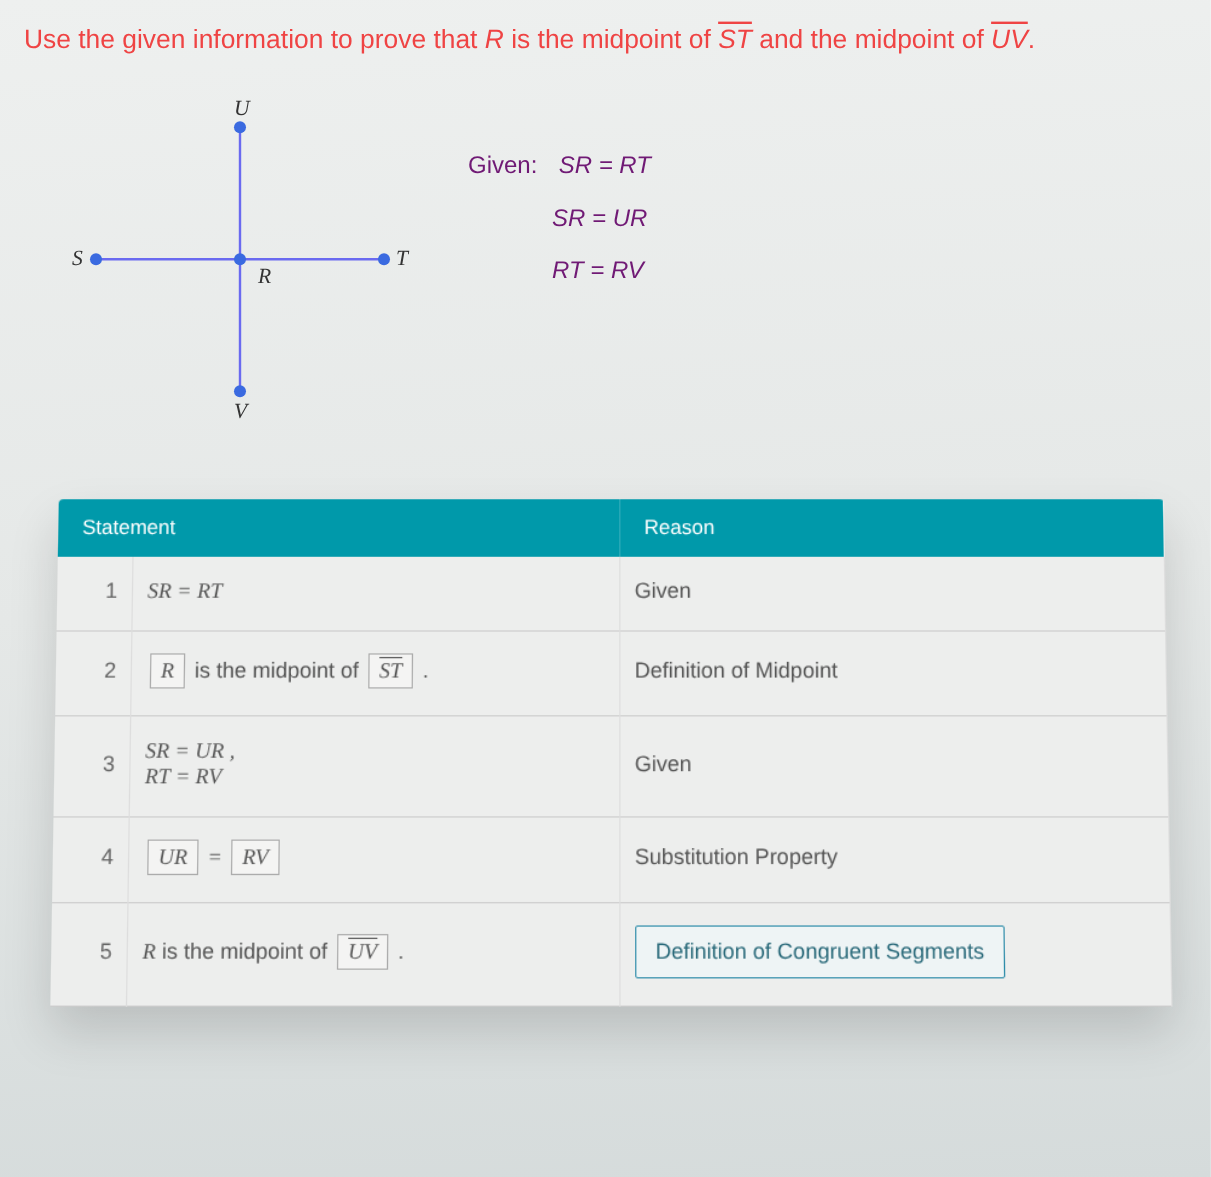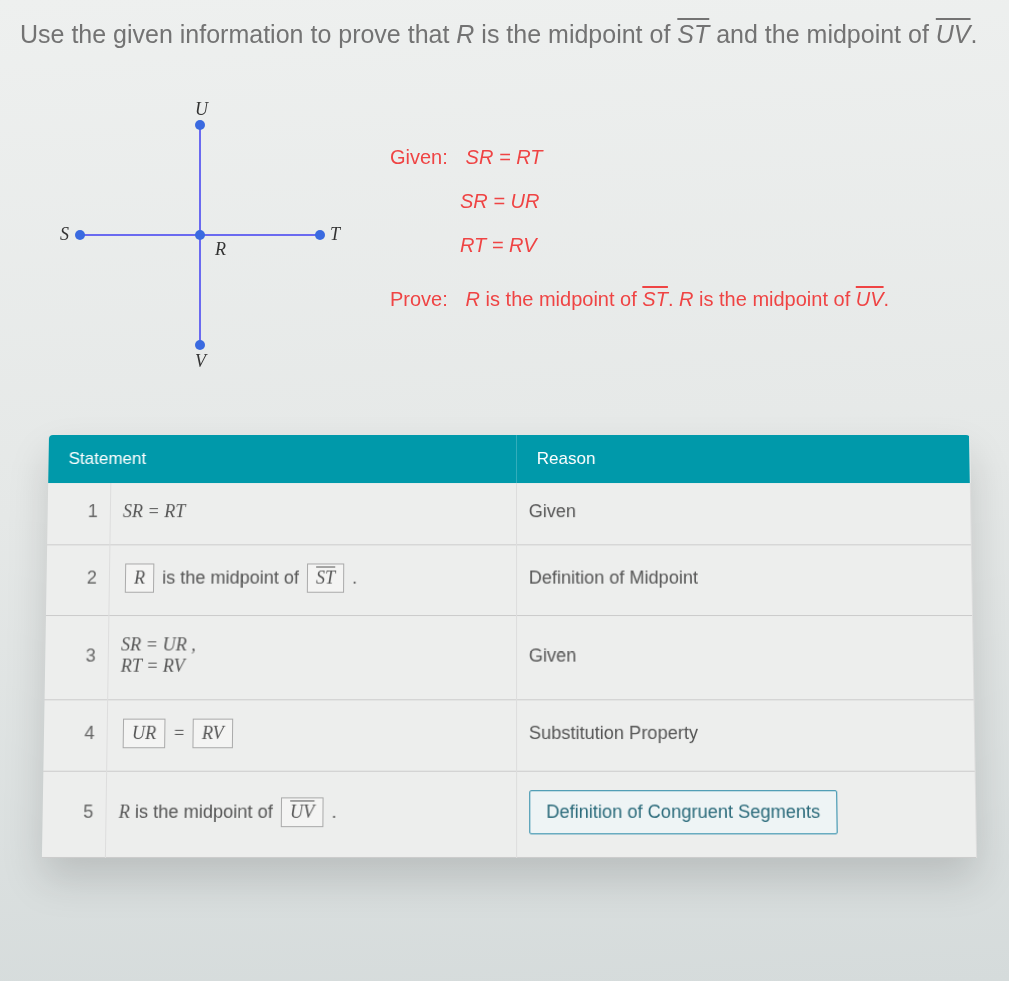--- a/index.html
+++ b/index.html
@@ -5,23 +5,23 @@
   body {
     margin: 0;
     padding: 20px 20px 0 20px;
     font-family: Arial, sans-serif;
     color: #333;
     background: linear-gradient(177deg, #eef0ef 0%, #e5e8e7 50%, #d5dbdb 100%);
     min-height: 981px;
     box-sizing: border-box;
   }
   .prompt {
-    font-size: 25px;
-    color: #737373;
-    margin-bottom: 46px;
+    font-size: 22px;
+    color: #ef4444;
+    margin-bottom: 30px;
   }
   .overline {
     text-decoration: overline;
   }
   .italic { font-style: italic; }
   .top-row {
     display: flex;
     align-items: flex-start;
     gap: 40px;
     margin-bottom: 60px;
@@ -29,21 +29,21 @@
   .diagram-wrap {
     width: 330px;
     height: 280px;
     position: relative;
     flex-shrink: 0;
   }
   .diagram-wrap svg { width: 100%; height: 100%; }
   .proof-text {
     padding-top: 40px;
     font-size: 20px;
-    color: #ef4444;
+    color: #701a75;
     line-height: 2.2;
   }
   .proof-text .lbl {
     display: inline-block;
     width: 70px;
   }
   .proof-text .indent { padding-left: 70px; font-style: italic; }
   .proof-table {
     width: 95%;
     margin-left: 3%;
@@ -132,24 +132,20 @@
     </svg>
   </div>
 
   <div class="proof-text">
     <div>
       <span class="lbl">Given:</span>
       <span class="italic">SR = RT</span>
     </div>
     <div class="indent italic">SR = UR</div>
     <div class="indent italic">RT = RV</div>
-    <div style="margin-top:10px">
-      <span class="lbl">Prove:</span>
-      <span class="italic">R</span><span> is the midpoint of </span><span class="overline italic">ST</span><span>. </span><span class="italic">R</span><span> is the midpoint of </span><span class="overline italic">UV</span><span>.</span>
-    </div>
   </div>
 </div>
 
 <table class="proof-table">
   <thead>
     <tr>
       <th colspan="2">Statement</th>
       <th>Reason</th>
     </tr>
   </thead>

